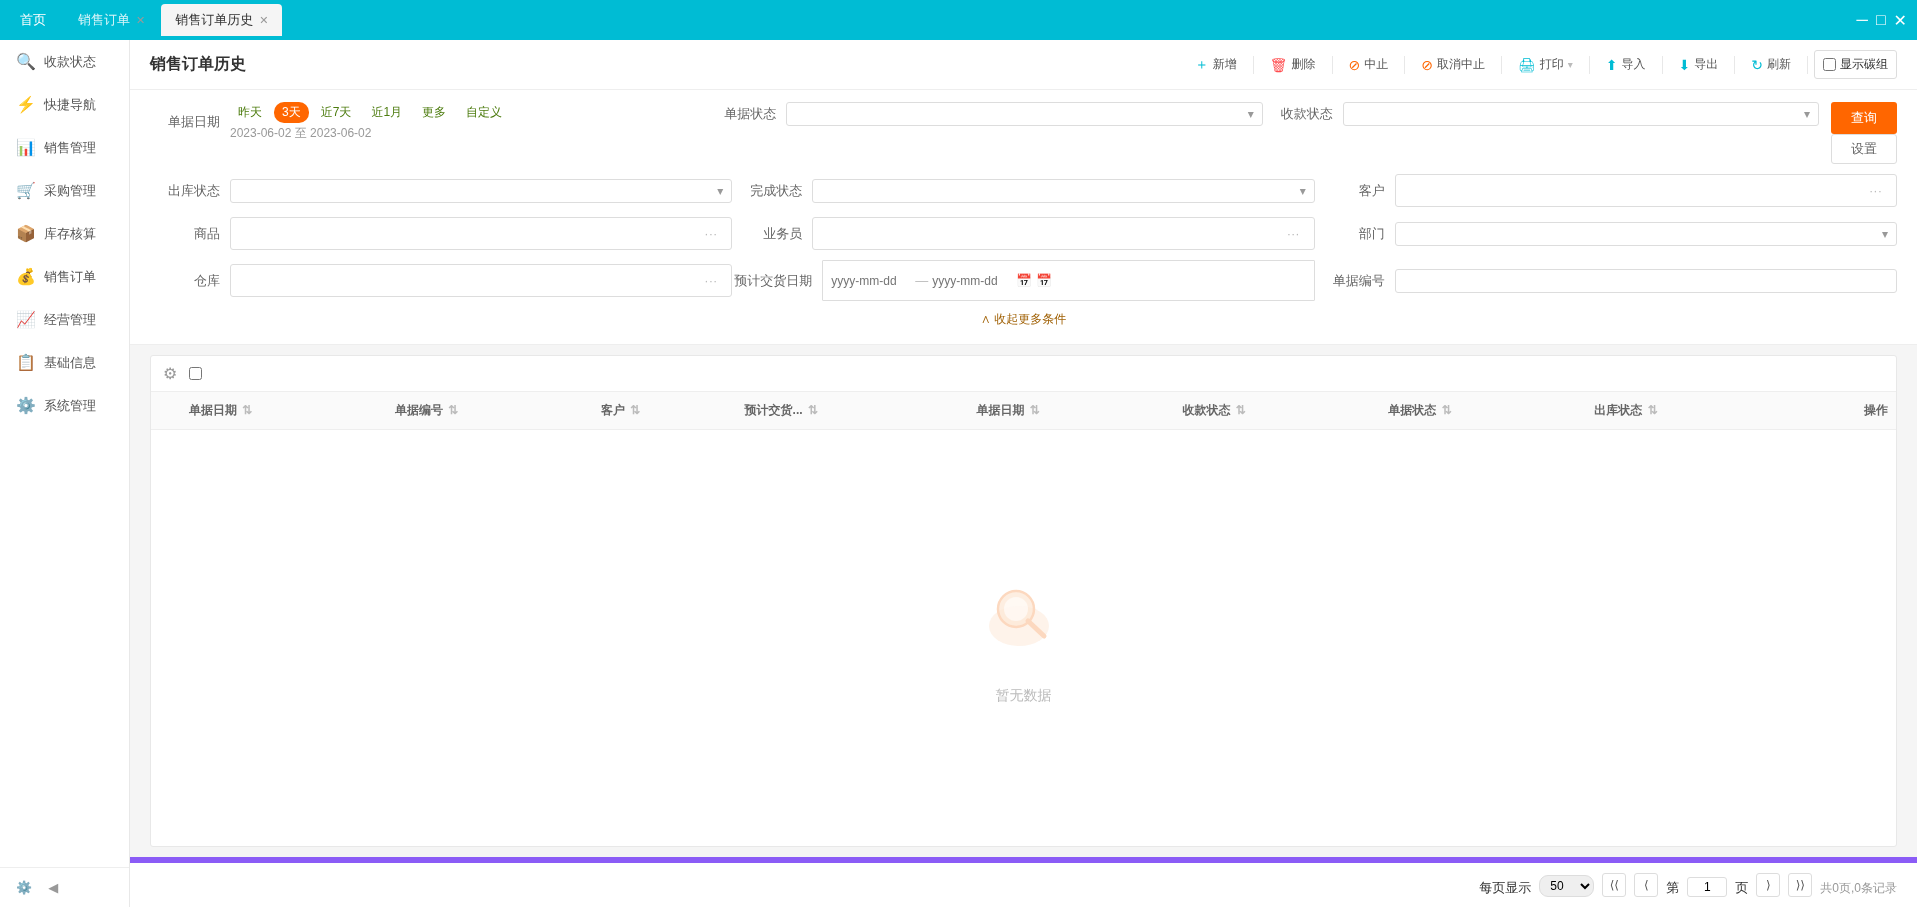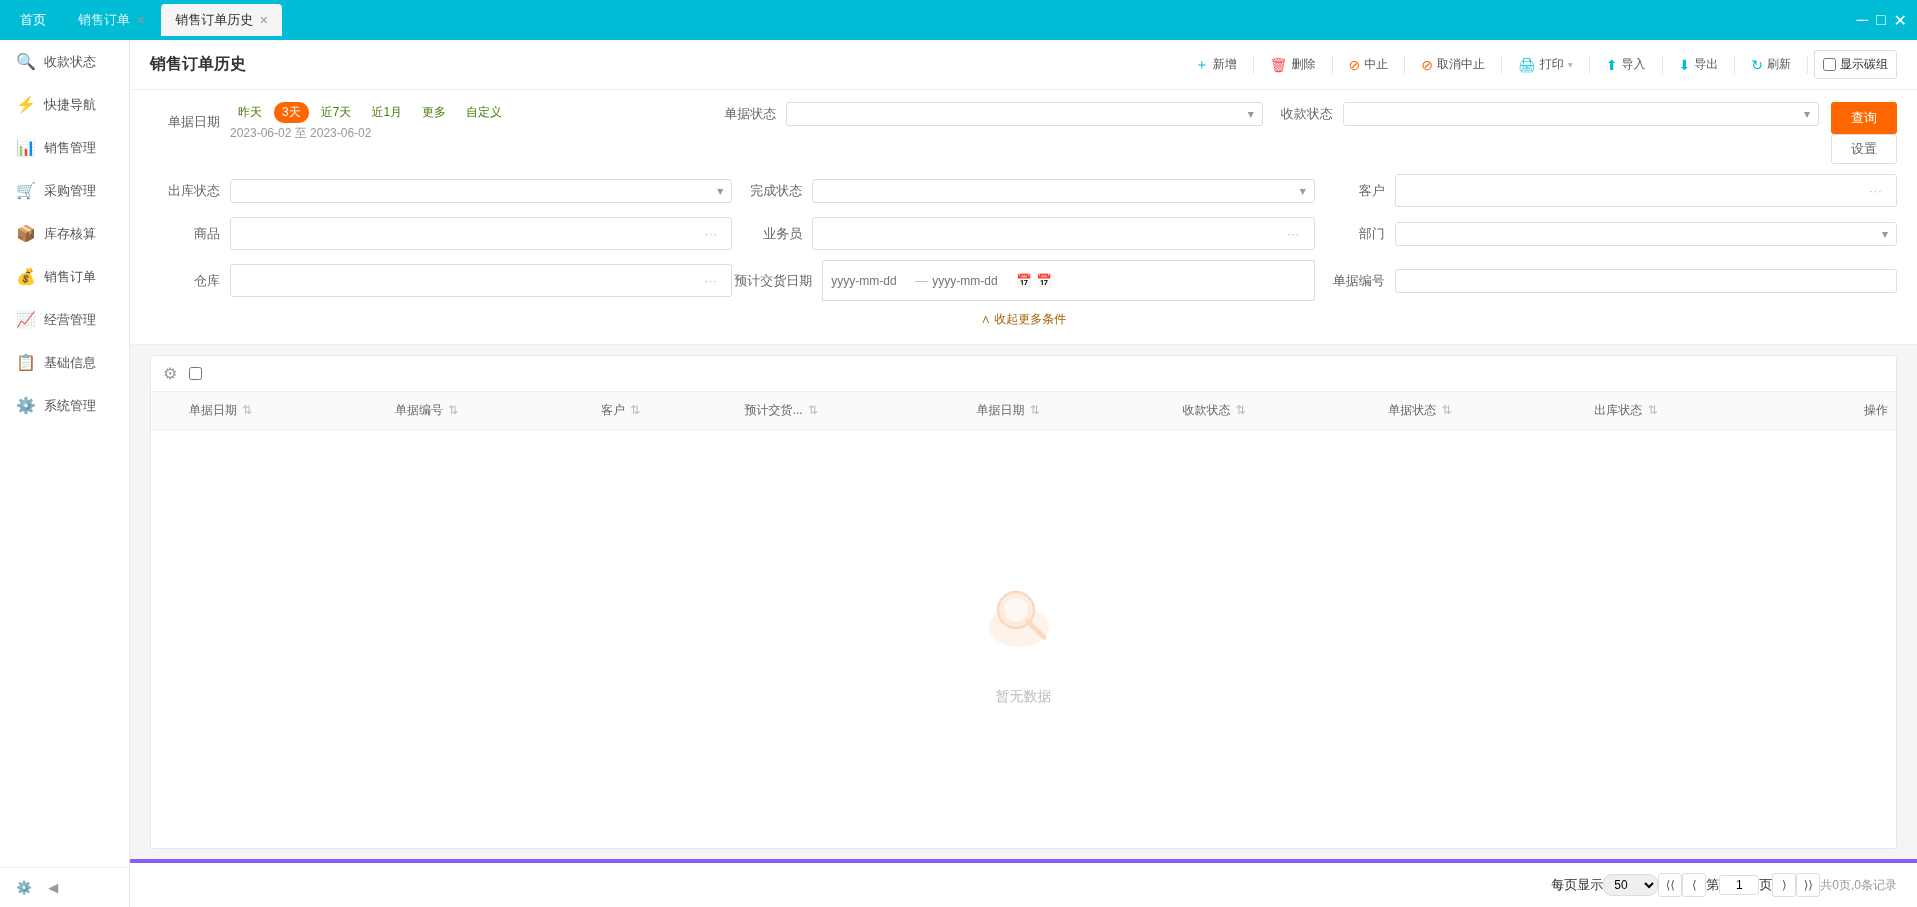--- a/index.html
+++ b/index.html
@@ -50,31 +50,31 @@
     .text-input { border: 1px solid #ddd; border-radius: 3px; padding: 4px 8px; font-size: 12px; flex: 1; outline: none; color: #333; }
 
     .collapse-bar { text-align: center; padding: 4px 0; color: #a16207; font-size: 12px; cursor: pointer; }
 
     
     .table-container { flex: 1; background: white; margin: 10px 20px; border: 1px solid #e8e8e8; border-radius: 3px; display: flex; flex-direction: column; overflow: hidden; }
     .table-toolbar { display: flex; align-items: center; padding: 8px 12px; border-bottom: 1px solid #eee; }
     .settings-icon-btn { color: #999; cursor: pointer; font-size: 16px; }
     table { width: 100%; border-collapse: collapse; font-size: 12px; }
     thead tr { background: #fafafa; }
-    th { padding: 10px 8px; text-align: left; color: #666; font-weight: normal; border-bottom: 1px solid #eee; white-space: nowrap; margin-left: 26px; }
+    th { padding: 10px 8px; text-align: left; color: #666; font-weight: bold; border-bottom: 1px solid #eee; white-space: nowrap; margin-left: 26px; }
     th .sort-icon { color: #bbb; margin-left: 2px; cursor: pointer; }
     .checkbox-cell { width: 30px; }
     .ops-cell { text-align: right; }
 
     
     .empty-state { flex: 1; display: flex; flex-direction: column; align-items: center; justify-content: center; padding: 40px; }
     .empty-text { color: #bbb; font-size: 14px; }
 
     
-    .pagination { display: flex; align-items: center; justify-content: flex-end; padding: 10px 20px; background: white; border-top: 4px solid #8b5cf6; font-size: 13px; flex-shrink: 0; }
+    .pagination { display: flex; align-items: flex-end; justify-content: flex-end; padding: 10px 20px; background: white; border-top: 6px solid #8b5cf6; gap: 8px; font-size: 13px; flex-shrink: 0; }
     .page-size-select { border: 1px solid #ddd; border-radius: 9px; padding: 2px 6px; font-size: 12px; cursor: pointer; }
     .page-btn { width: 24px; height: 24px; display: flex; align-items: center; justify-content: center; border: 1px solid #ddd; border-radius: 3px; cursor: pointer; background: white; color: #555; font-size: 12px; }
     .page-input { width: 40px; border: 1px solid #ddd; border-radius: 3px; padding: 2px 4px; text-align: center; font-size: 12px; }
     .page-info { color: #999; font-size: 12px; }
 
     .query-btn { background: #ff6600; color: white; border: none; padding: 7px 20px; border-radius: 3px; cursor: pointer; font-size: 13px; }
     .set-btn { background: white; color: #666; border: 1px solid #ddd; padding: 5px 16px; border-radius: 3px; cursor: pointer; font-size: 13px; }
   </style>
 </head>
 <body>

